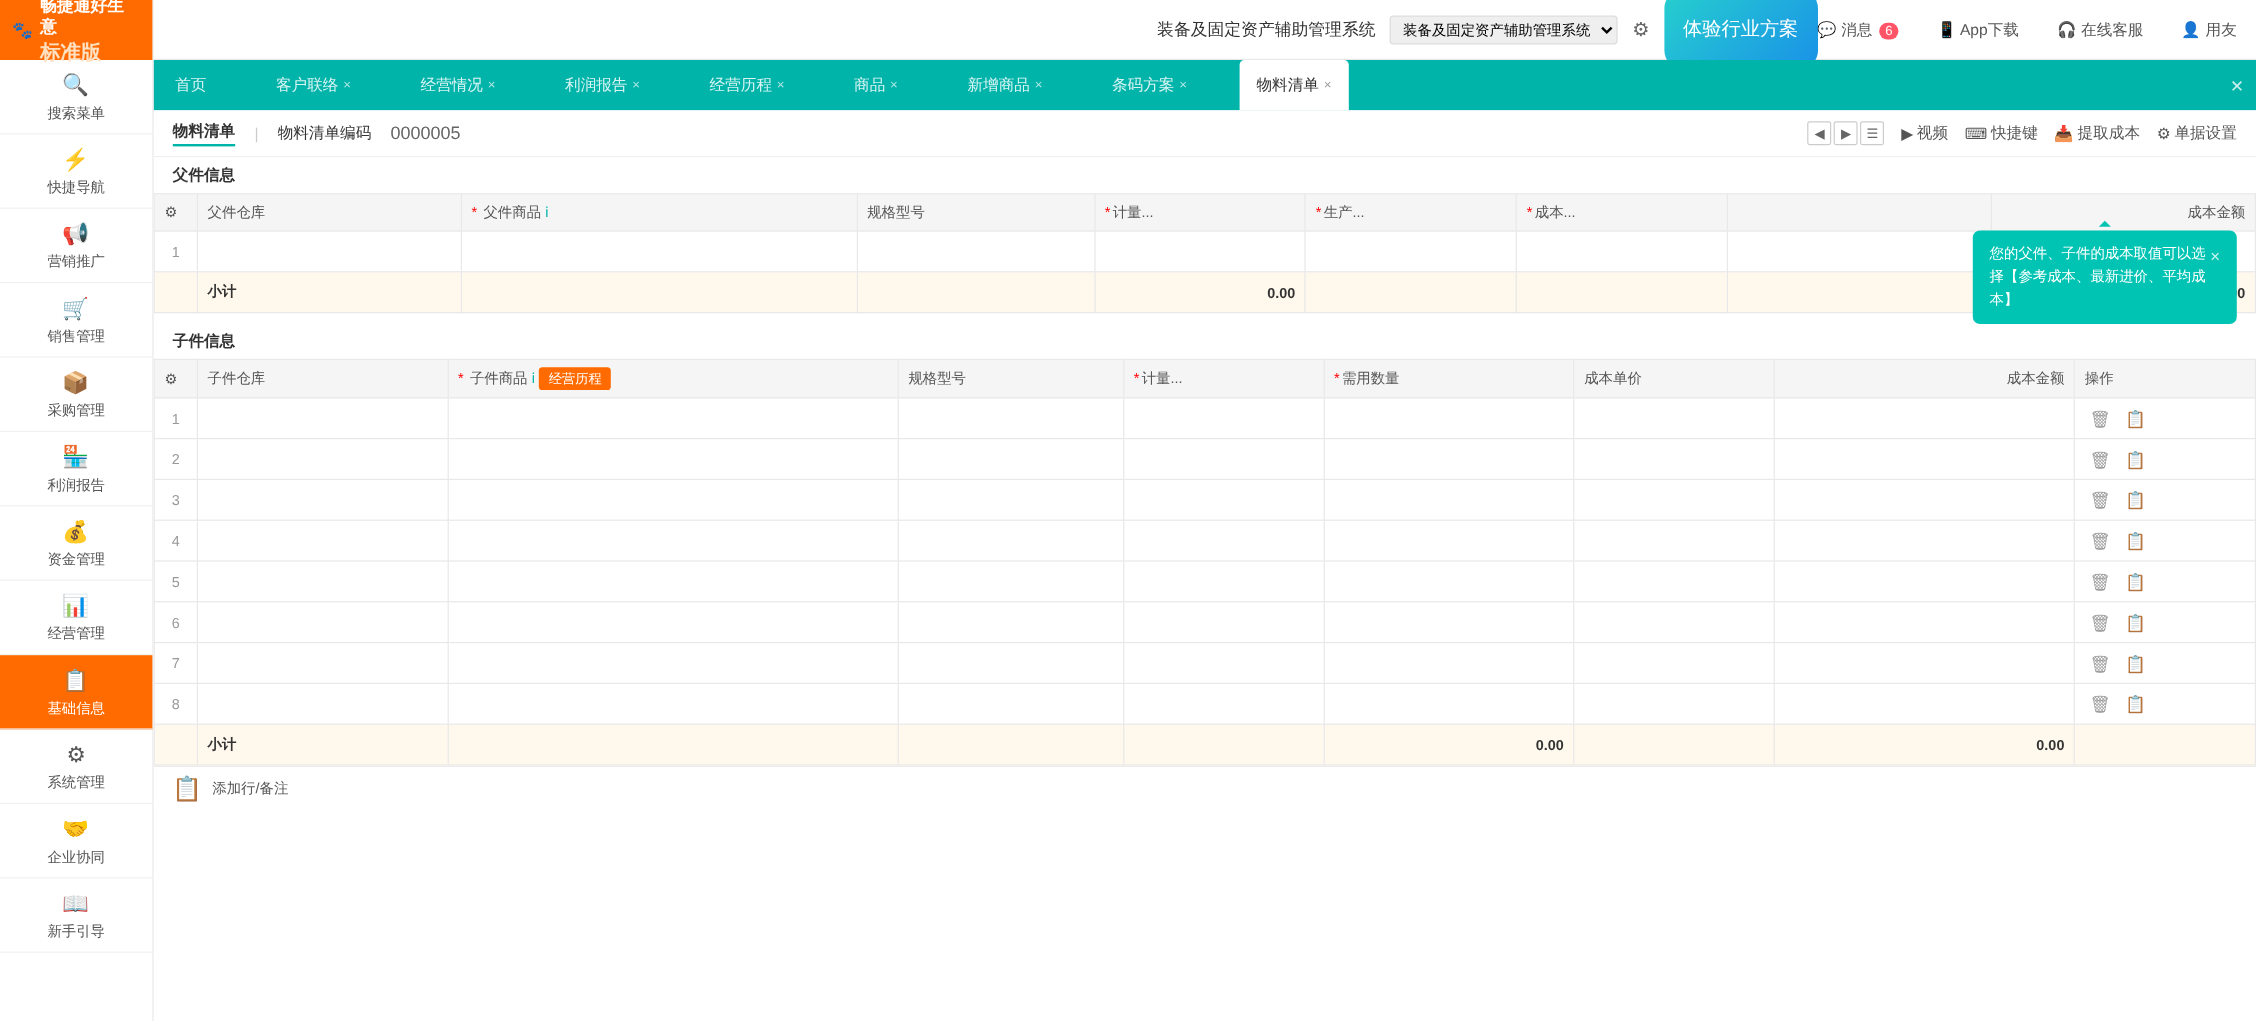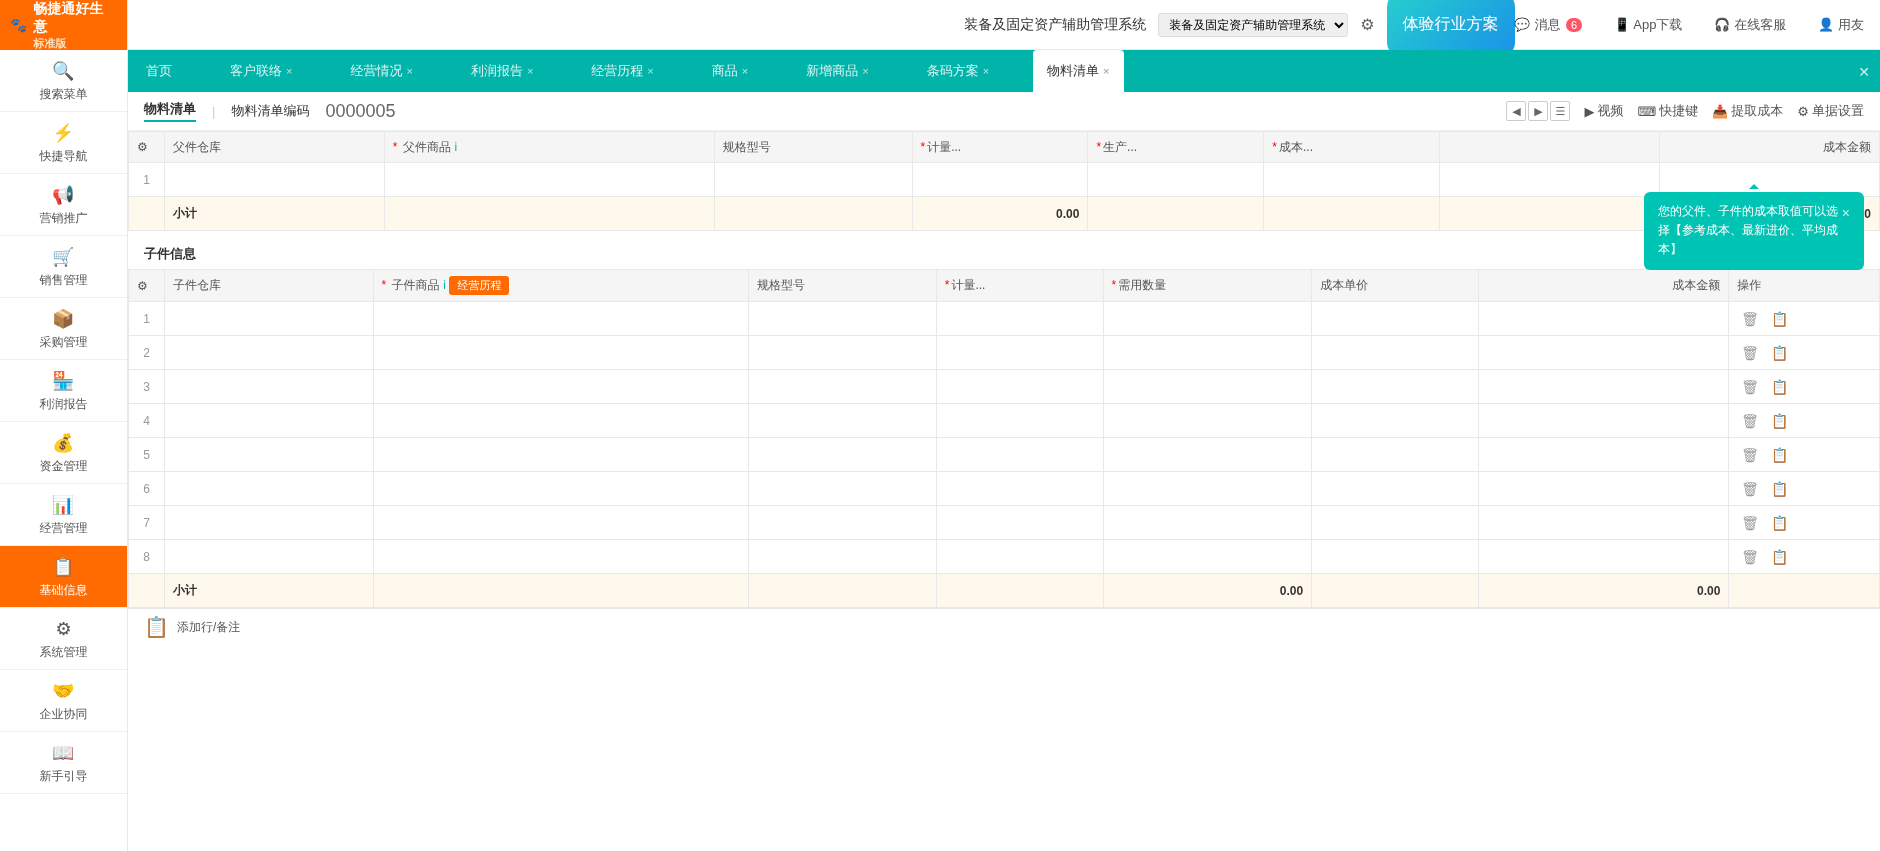--- a/index.html
+++ b/index.html
@@ -18,21 +18,21 @@
       background: #ff6b00;
       color: #fff;
       padding: 8px 10px;
       font-size: 14px;
       font-weight: bold;
       height: 50px;
       display: flex;
       align-items: center;
       gap: 6px;
     }
-    .sidebar-logo-sub { font-size: 11px; color: #ffe0c0; }
+    .sidebar-logo-sub { font-size: 17px; color: #ffe0c0; }
     .sidebar-item {
       display: flex;
       flex-direction: column;
       align-items: center;
       padding: 10px 0 8px;
       cursor: pointer;
       color: #555;
       font-size: 12px;
       border-bottom: 1px solid #f0f0f0;
     }
@@ -117,21 +117,21 @@
       border-bottom: 1px solid #f0f0f0;
       background: #fff;
       gap: 16px;
     }
     .breadcrumb-item {
       font-size: 13px;
       color: #333;
       cursor: pointer;
     }
     .breadcrumb-item.active { font-weight: bold; border-bottom: 2px solid #00b4aa; padding-bottom: 2px; }
-    .bcode { font-size: 18px; color: #666; }
+    .bcode { font-size: 15px; color: #666; }
     .action-btn {
       display: flex;
       align-items: center;
       gap: 3px;
       cursor: pointer;
       color: #555;
     }
 
     
     .section-title {
@@ -419,20 +419,21 @@
           <span>单据设置</span>
         </span>
       </div>
     </div>
 
     <div class="tooltip-box">
       <span class="tooltip-close">×</span>
       <span>您的父件、子件的成本取值可以选择【参考成本、最新进价、平均成本】</span>
     </div>
 
+    <div class="section-title">父件信息</div>
     <table class="data-table">
       <thead>
         <tr>
           <th class="col-gear">⚙</th>
           <th style="min-width:100px;margin-top:48px;">父件仓库</th>
           <th style="min-width:150px;">
             <span class="required">*</span>
             <span>父件商品</span>
             <span style="color:#00b4aa;">ℹ</span>
           </th>

